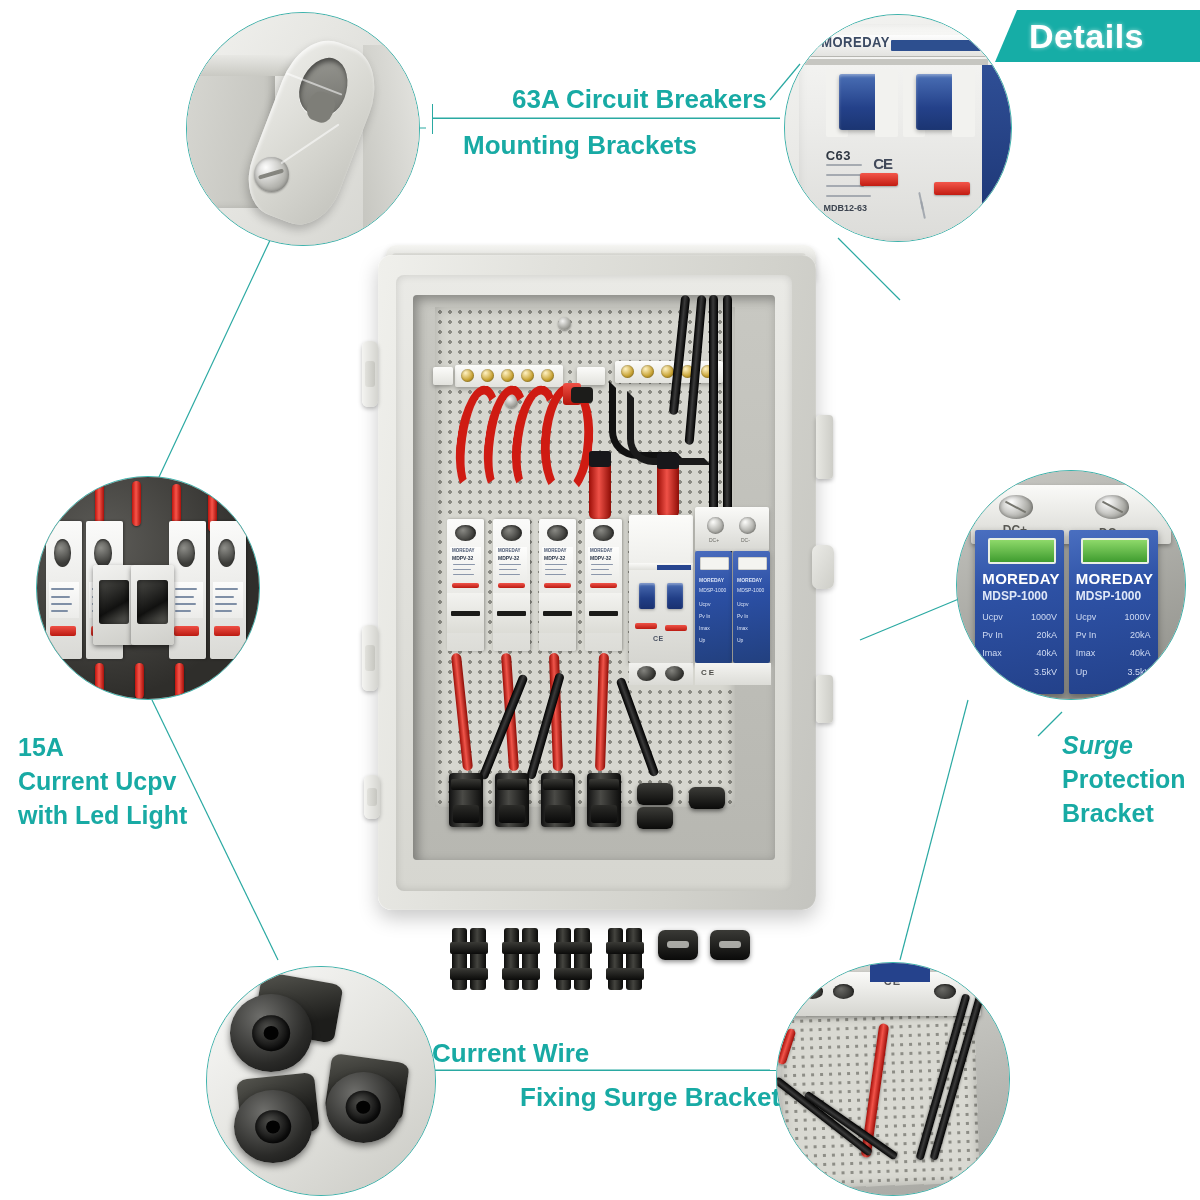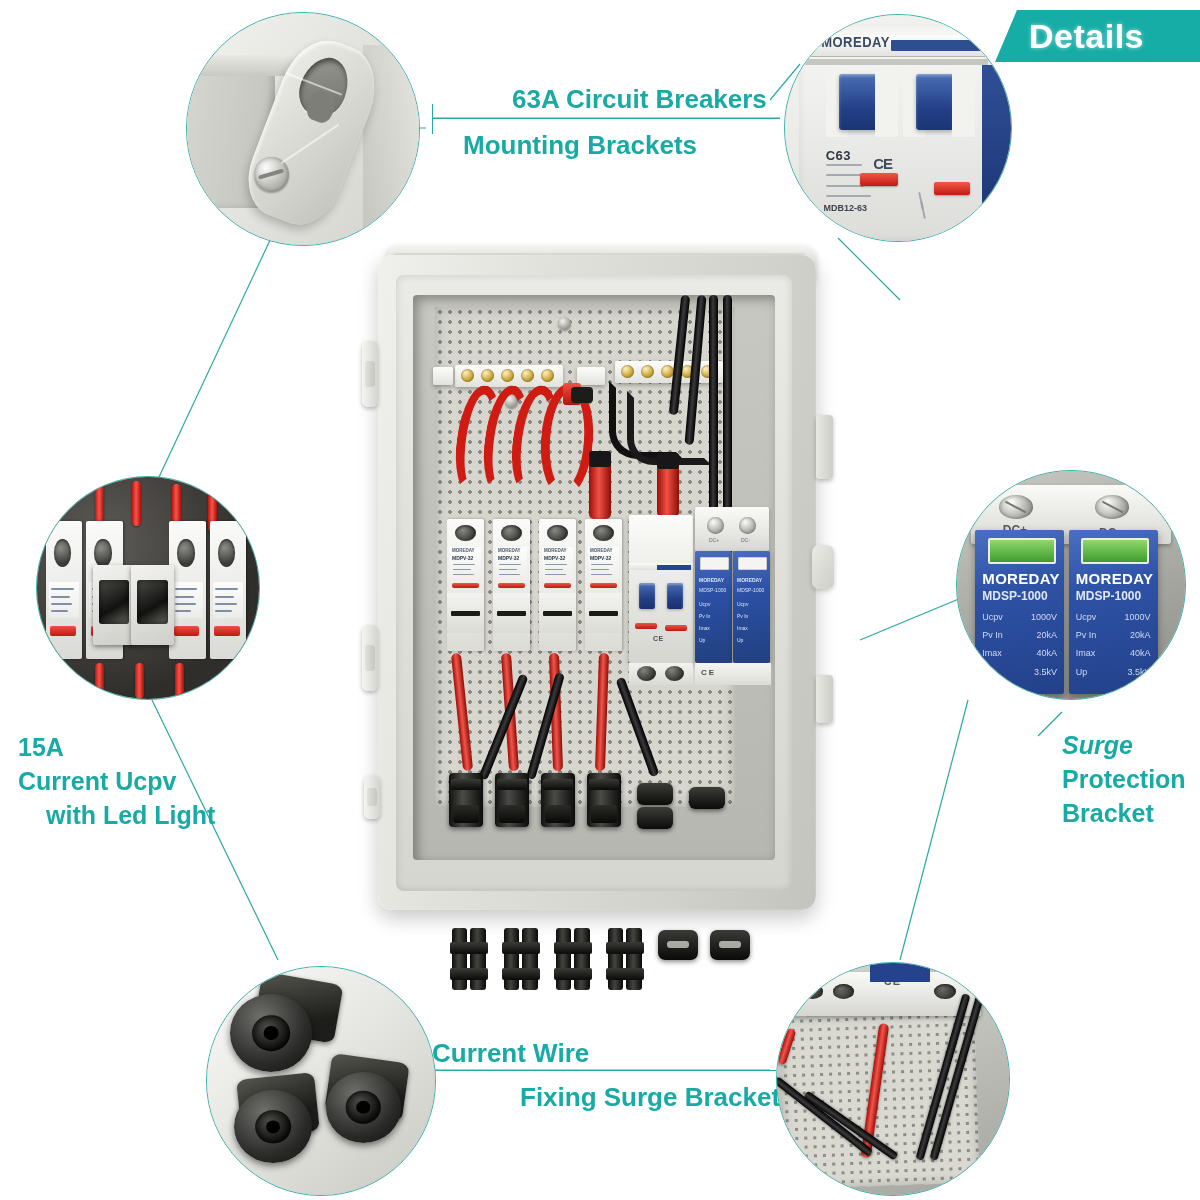--- a/index.html
+++ b/index.html
@@ -342,21 +342,21 @@
   </div>
 
   <div class="lbl l1" style="left:512px;top:84px;">63A Circuit Breakers</div>
   <div class="rule" style="left:432px;top:118px;width:348px;"></div>
   <div class="rule" style="left:432px;top:104px;width:1px;height:30px;background:#2aa9a2;"></div>
 
   <div class="lbl l1" style="left:438px;top:130px;margin-left:25px;">Mounting Brackets</div>
 
   <div class="lbl l2" style="left:18px;top:728px;">15A</div>
   <div class="lbl l2" style="left:18px;top:762px;">Current Ucpv</div>
-  <div class="lbl l2" style="left:18px;top:796px;margin-left:28px;">with Led Light</div>
+  <div class="lbl l2" style="left:18px;top:796px;">with Led Light</div>
 
   <div class="lbl l2" style="left:1062px;top:726px;font-style:italic;">Surge</div>
   <div class="lbl l2" style="left:1062px;top:760px;">Protection</div>
   <div class="lbl l2" style="left:1062px;top:794px;">Bracket</div>
 
   <div class="lbl l1" style="left:432px;top:1038px;">Current Wire</div>
   <div class="rule" style="left:424px;top:1070px;width:352px;"></div>
   <div class="rule" style="left:424px;top:1056px;width:1px;height:30px;"></div>
 
   <div class="lbl l1" style="left:520px;top:1082px;">Fixing Surge Bracket</div>

